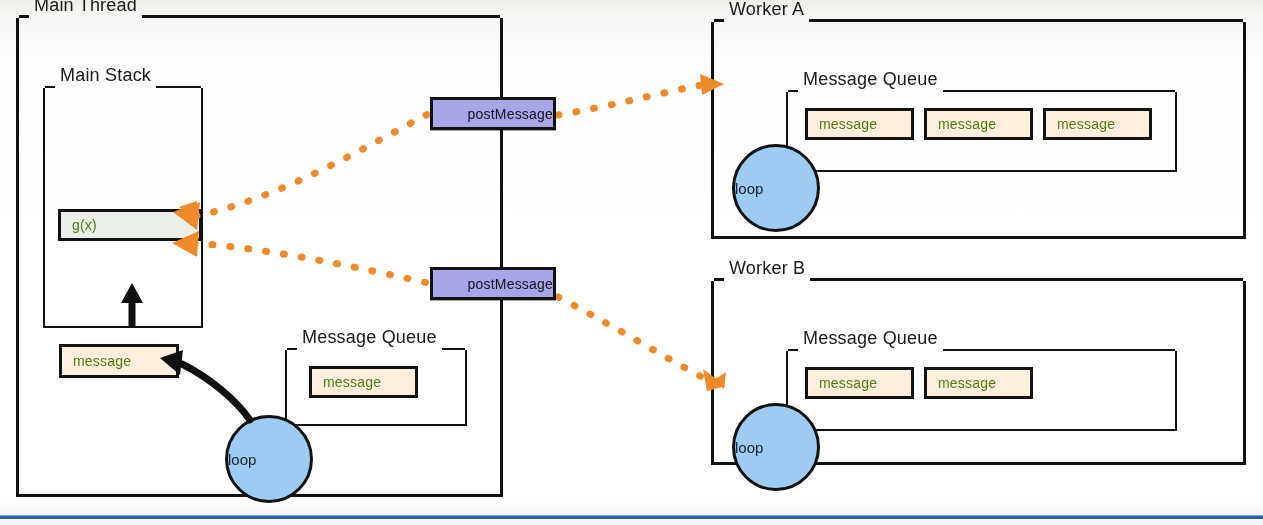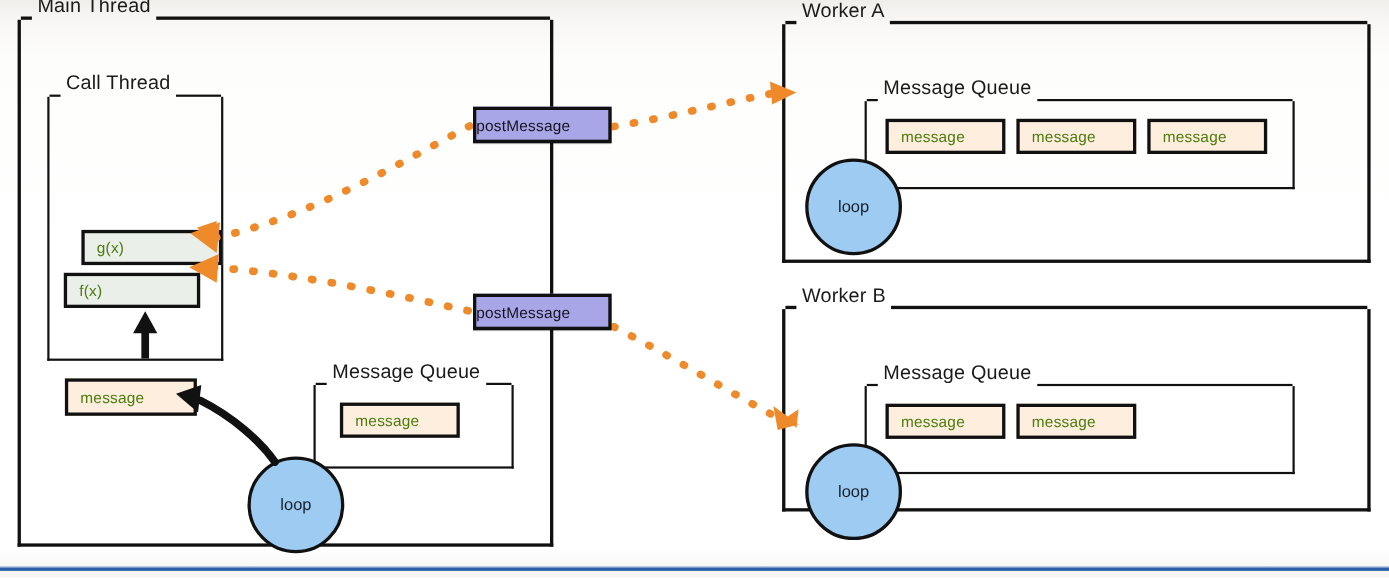--- a/index.html
+++ b/index.html
@@ -67,37 +67,36 @@
     align-items: center;
     font-size: 14px;
     color: #4d7c0f;
     padding-left: 11px;
     letter-spacing: .2px;
   }
   .box.msg { background: #fdeedd; }
   .box.frame { background: #eaefe9; }
   .box.post {
     background: #a9a6e8;
-    justify-content: flex-start;
+    justify-content: flex-end;
     padding-left: 0;
     font-size: 14px;
     color: #15131f;
     z-index: 6;
     box-shadow: 0 1px 0 rgba(0,0,0,.35);
   }
 
   
   .loop {
     position: absolute;
     border-radius: 50%;
     background: #9ecbf2;
     border: 3px solid #111;
     display: flex;
     align-items: center;
-    justify-content: center;
     font-size: 15px;
     color: #15202b;
     z-index: 4;
   }
 
   
   #overlay {
     position: absolute;
     inset: 0;
     width: 1263px;
@@ -143,28 +142,25 @@
   <div class="group" style="left:16px; top:18px; width:487px; height:479px;">
     <div class="gtop">
       <span class="seg-left"></span>
       <span class="glabel">Main Thread</span>
       <span class="seg-right"></span>
     </div>
 
     <div class="group thin" style="left:24px; top:70px; width:160px; height:240px;">
       <div class="gtop">
         <span class="seg-left"></span>
-        <span class="glabel">Call Thread</span>
-        <span class="seg-right"></span>
-      </div>
-      <div class="box frame" style="left:13px; top:121px; width:128px; height:32px;margin-left:16px;">
+        <span class="glabel">Main Stack</span>
+        <span class="seg-right"></span>
+      </div>
+      <div class="box frame" style="left:13px; top:121px; width:144px; height:32px;">
         <span>g(x)</span>
-      </div>
-      <div class="box frame" style="left:13px; top:160px; width:124px; height:32px;">
-        <span>f(x)</span>
       </div>
     </div>
 
     <div class="box msg" style="left:40px; top:326px; width:120px; height:34px;">
       <span>message</span>
     </div>
 
     <div class="group thin" style="left:266px; top:332px; width:182px; height:76px;">
       <div class="gtop">
         <span class="seg-left"></span>

